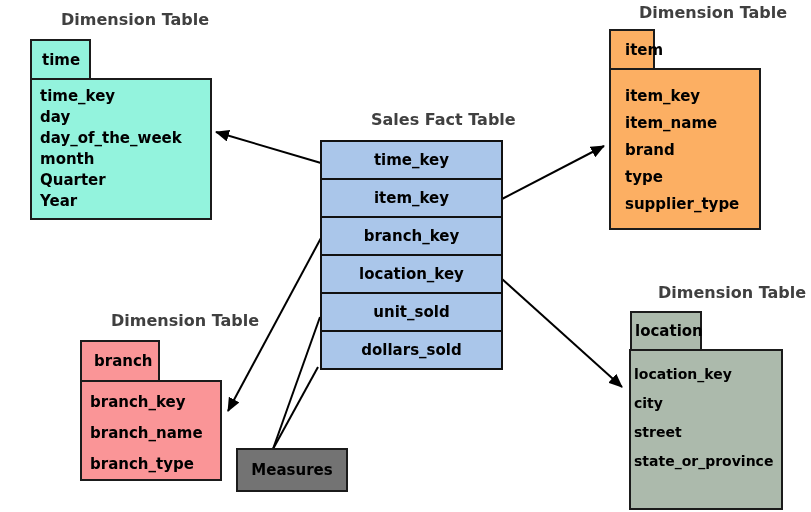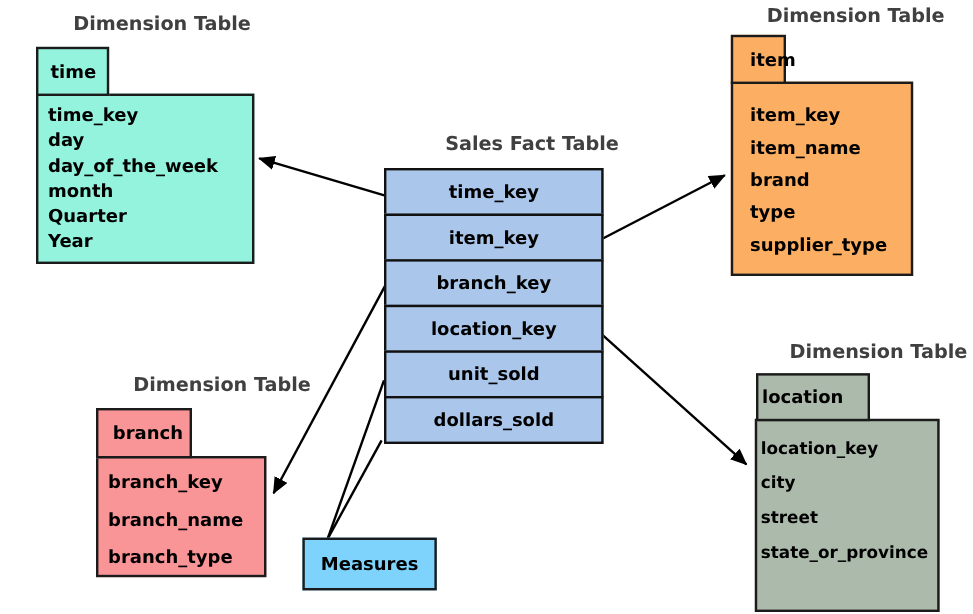--- a/index.html
+++ b/index.html
@@ -34,21 +34,21 @@
     font-size:15px;white-space:nowrap;
   }
   #arrows{position:absolute;left:0;top:0;z-index:1;}
   
   #time-tab{left:30px;top:39px;width:61px;height:41px;padding-left:10px;}
   #time-body{left:30px;top:78px;width:182px;height:142px;padding:6px 0 0 8px;line-height:21px;}
   #item-tab{left:609px;top:29px;width:46px;height:41px;padding-left:14px;}
   #item-body{left:609px;top:68px;width:152px;height:162px;padding:13px 0 0 14px;line-height:27px;}
   #branch-tab{left:80px;top:340px;width:80px;height:42px;padding-left:12px;}
   #branch-body{left:80px;top:380px;width:142px;height:101px;padding:5px 0 0 8px;line-height:31px;}
-  #location-tab{left:630px;top:311px;width:95px;height:40px;padding-left:3px;}
+  #location-tab{left:630px;top:311px;width:72px;height:40px;padding-left:3px;}
   #location-body{left:629px;top:349px;width:154px;height:161px;padding:9px 0 0 3px;line-height:29px;font-size:14px;}
 </style>
 </head>
 <body>
 
 <div id="canvas">
 
   <svg id="arrows" width="811" height="512" viewBox="0 0 811 512">
     <defs>
       <marker id="ah" markerUnits="userSpaceOnUse" markerWidth="14" markerHeight="12" refX="13" refY="6" orient="auto">
@@ -104,15 +104,15 @@
 
   <div class="abs dim-title" style="left:627px;top:283px;">Dimension Table</div>
   <div id="location-tab" class="abs tab" style="background-color: rgb(172, 186, 172);">location</div>
   <div id="location-body" class="abs tbody" style="background-color: rgb(172, 186, 172);">
     <div class="field">location_key</div>
     <div class="field">city</div>
     <div class="field">street</div>
     <div class="field">state_or_province</div>
   </div>
 
-  <div class="abs measures-box" style="left: 252px; top: 448px; width: 112px; height: 44px; background-color: #7dd3fc;">Measures</div>
+  <div class="abs measures-box" style="left: 236px; top: 448px; width: 112px; height: 44px; background-color: #737373;">Measures</div>
 
 </div>
 
 </body></html>

